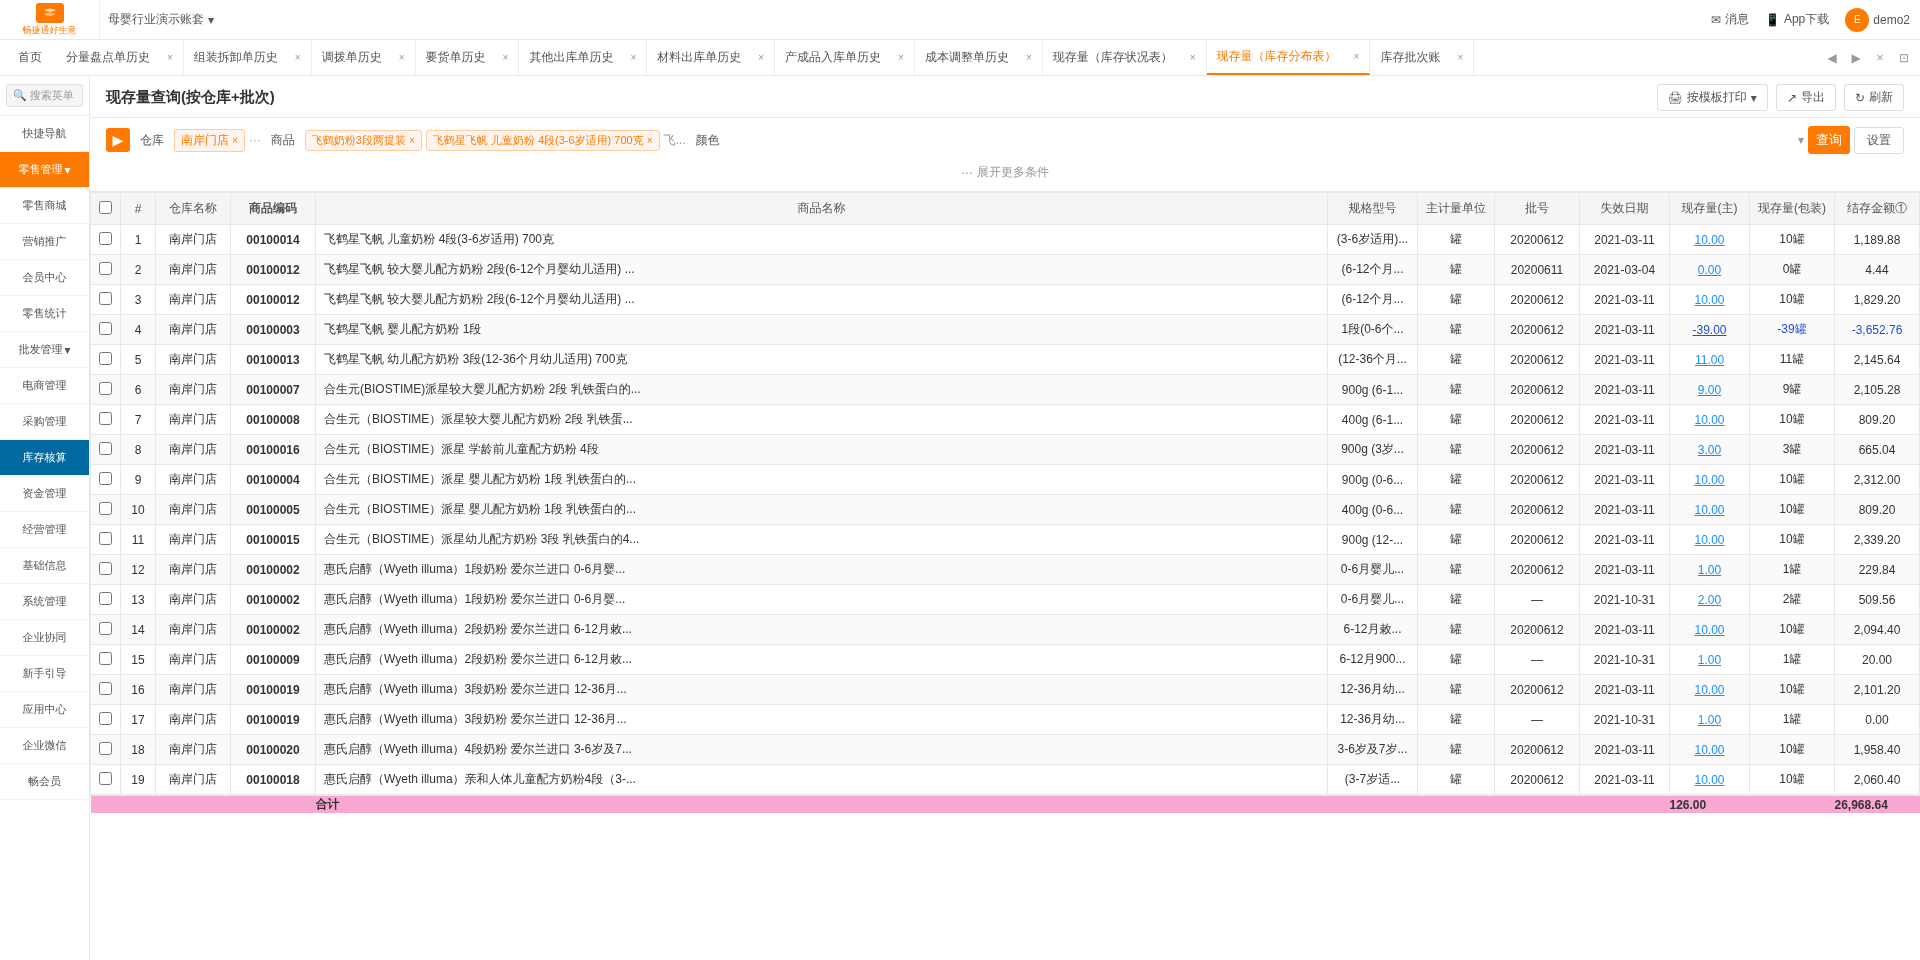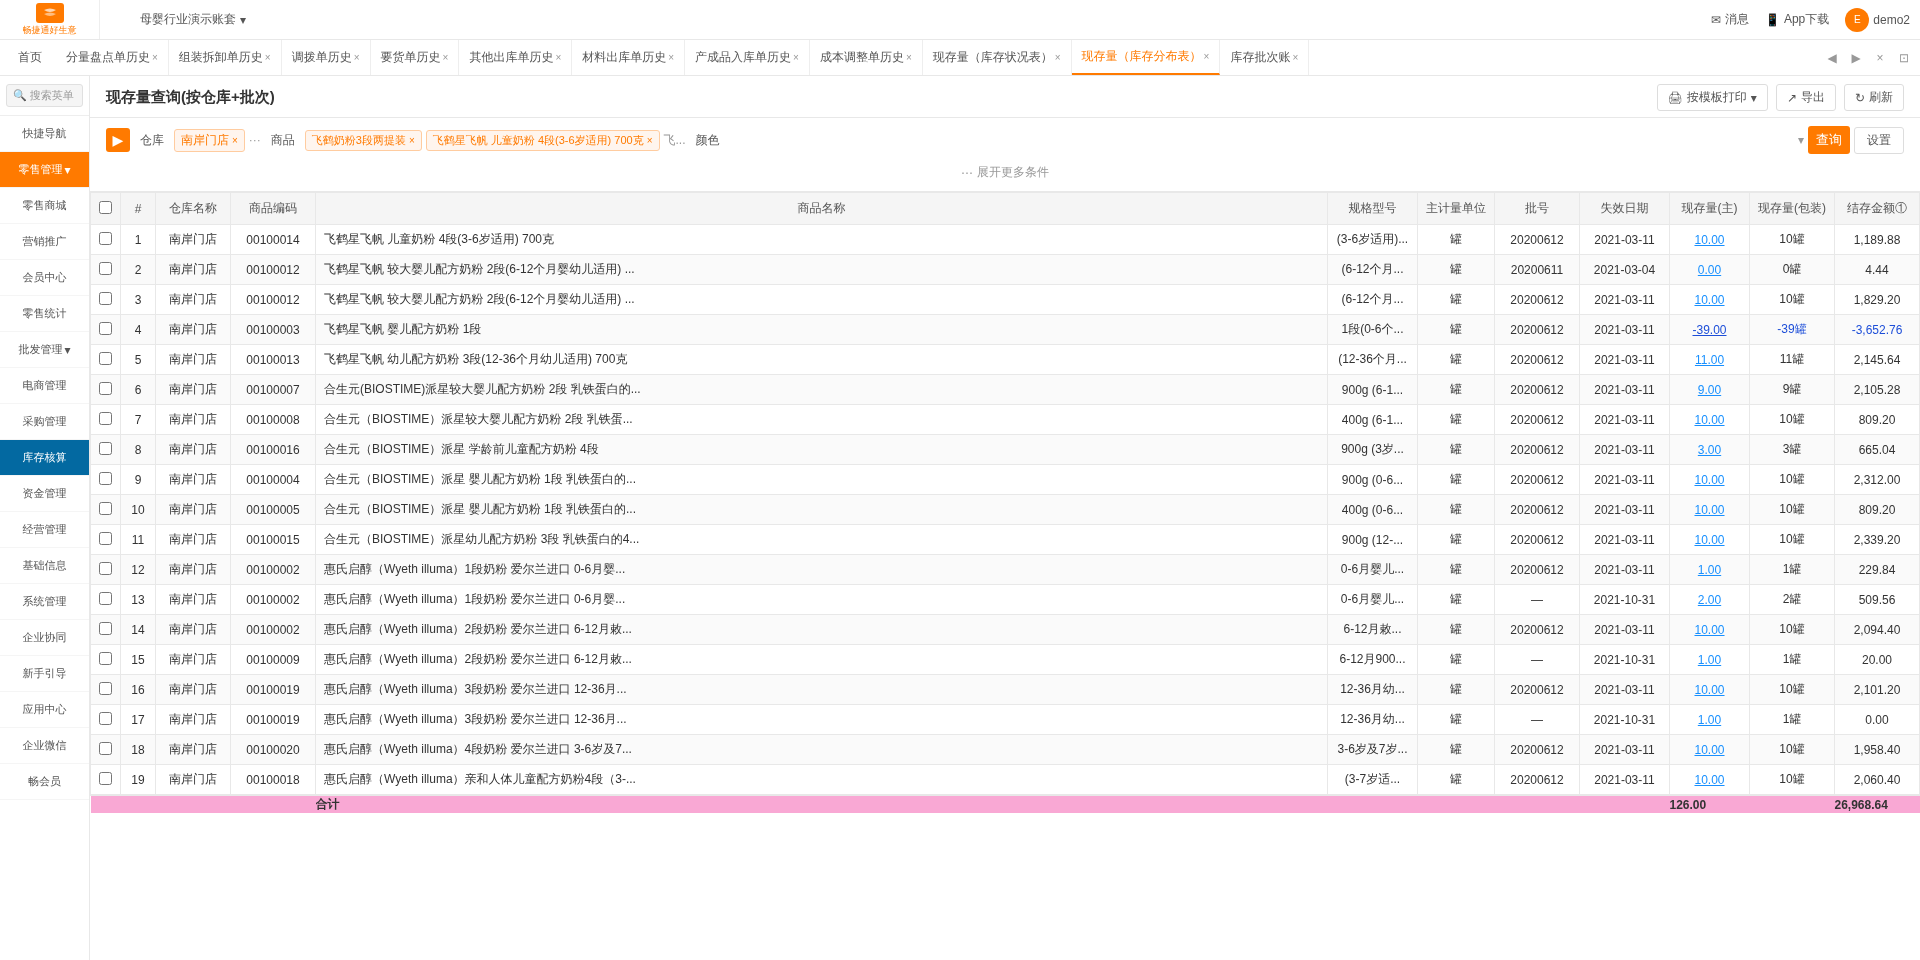--- a/index.html
+++ b/index.html
@@ -28,21 +28,21 @@
     .logo-icon {
       width: 28px; height: 20px;
       background: #ff7a00;
       border-radius: 3px;
       display: flex; align-items: center; justify-content: center;
       color: #fff; font-size: 10px; font-weight: bold;
     }
     .logo-text { font-size: 9px; color: #ff7a00; margin-top: 1px; }
     .breadcrumb-area {
       flex: 1;
-      display: flex; align-items: center; gap: 6px; margin-left: 32px;
+      display: flex; align-items: center; gap: 6px;
     }
     .breadcrumb-select {
       display: flex; align-items: center; gap: 4px;
       font-size: 12px; color: #555; cursor: pointer;
     }
     .top-right {
       display: flex; align-items: center; gap: 16px;
       font-size: 12px; color: #555;
     }
     .top-right-item { display: flex; align-items: center; gap: 4px; cursor: pointer; }
@@ -56,21 +56,21 @@
     .tab-bar {
       background: #fff;
       border-bottom: 1px solid #e8e8e8;
       display: flex;
       align-items: center;
       height: 36px;
       padding: 0 4px;
       overflow: hidden;
     }
     .tab-item {
-      display: flex; align-items: center; gap: 0;
+      display: flex; align-items: center; gap: 15px;
       padding: 0 10px;
       height: 100%;
       font-size: 12px;
       color: #555;
       border-right: 1px solid #eee;
       cursor: pointer;
       white-space: nowrap;
       flex-shrink: 0;
     }
     .tab-item.active {
@@ -313,21 +313,21 @@
     .td-num-link { color: #1890ff; text-decoration: underline; cursor: pointer; }
     .td-red { color: #1d4ed8; }
     .tfoot-row td {
       background: #f9a8d4;
       font-weight: bold;
       border-top: 2px solid #e8e8e8;
     }
     .col-check { width: 30px; }
     .col-num { width: 35px; }
     .col-warehouse { width: 75px; }
-    .col-code { width: 85px; }
+    .col-code { width: 85px; font-weight: bold; }
     .col-prodname { min-width: 220px; margin-top: 12px; }
     .col-spec { width: 90px; }
     .col-unit { width: 75px; }
     .col-batch { width: 85px; }
     .col-expire { width: 90px; }
     .col-stock-main { width: 80px; }
     .col-stock-pkg { width: 80px; }
     .col-balance { width: 85px; }
 
     

